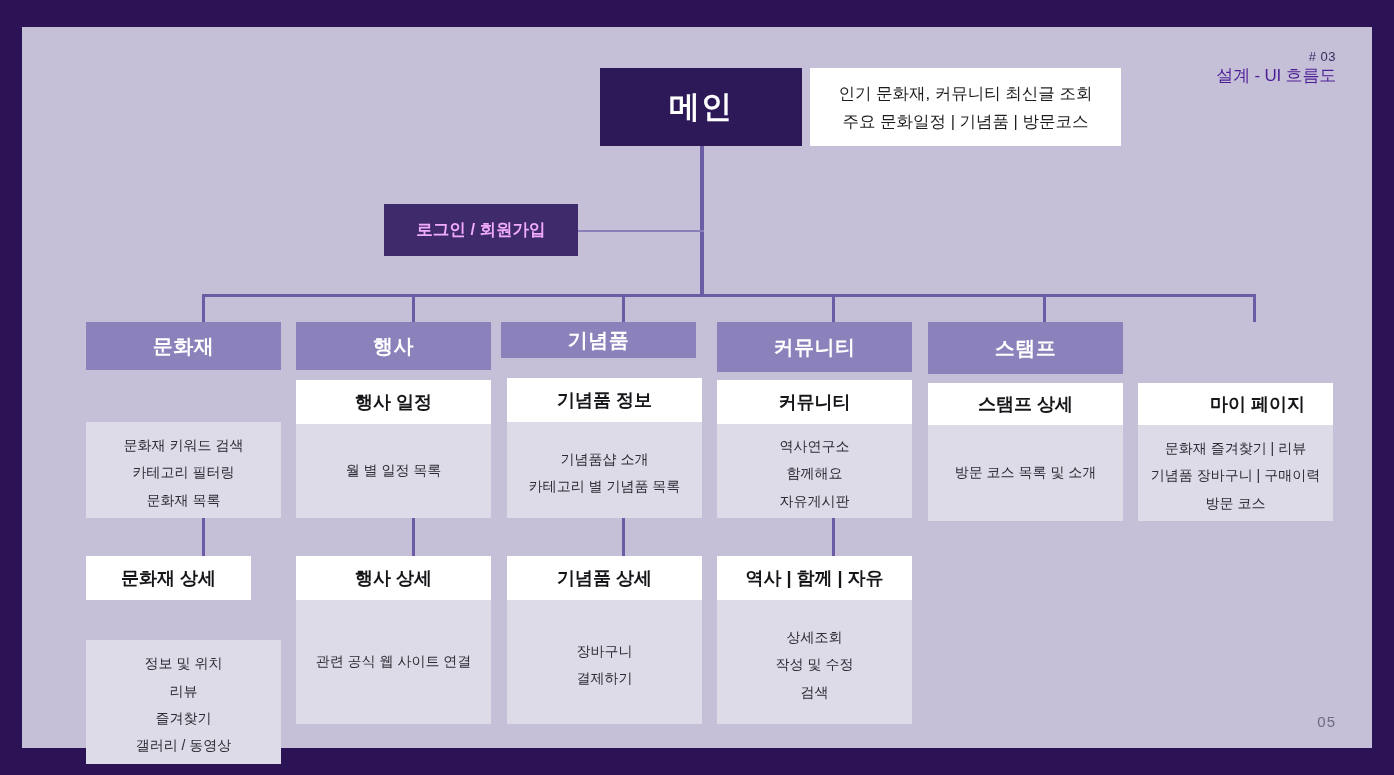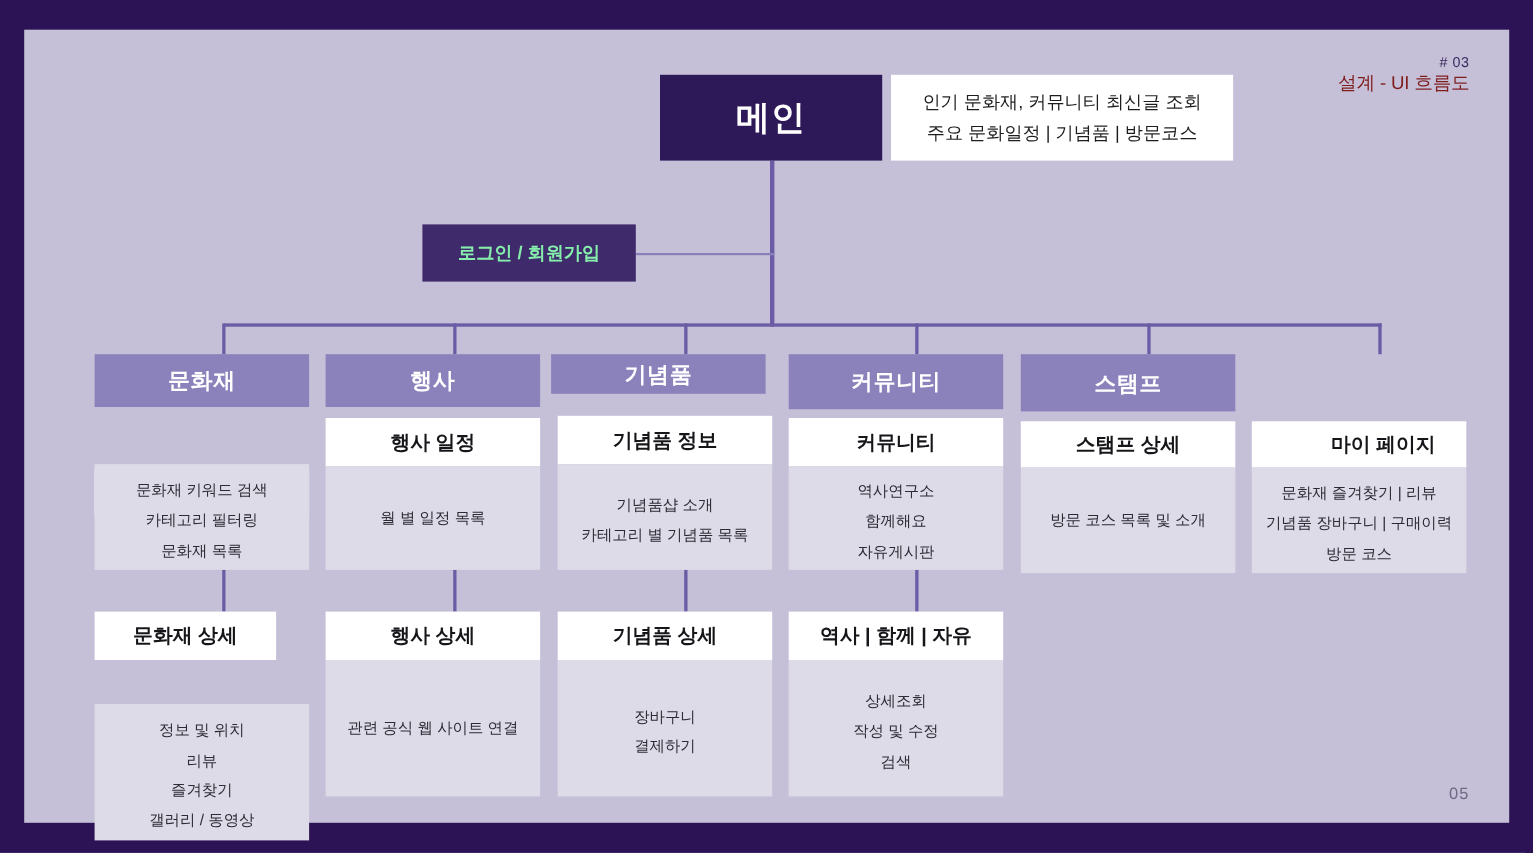--- a/index.html
+++ b/index.html
@@ -36,21 +36,21 @@
     text-align: right;
     line-height: 1.25;
   }
   #slide-meta .num {
     font-size: 13px;
     color: #3a2a5e;
     letter-spacing: .5px;
   }
   #slide-meta .ttl {
     font-size: 17px;
-    color: #7f1d1d;
+    color: #4c1d95;
     letter-spacing: -0.2px;
   }
   #page-num {
     position: absolute;
     right: 36px;
     bottom: 18px;
     font-size: 15px;
     color: #6f6a85;
     letter-spacing: 1px;
   }
@@ -80,21 +80,21 @@
   }
   .desc-box {
     background: #ffffff;
     color: #1d1d1d;
     font-size: 16.5px;
     line-height: 1.7;
     flex-direction: column;
   }
   .login-box {
     background: #3f2a6b;
-    color: #86efac;
+    color: #f0abfc;
     font-size: 16.5px;
     font-weight: 600;
   }
   .cat-head {
     background: #8b82bb;
     color: #ffffff;
     font-size: 20px;
     font-weight: 600;
     letter-spacing: .5px;
   }

